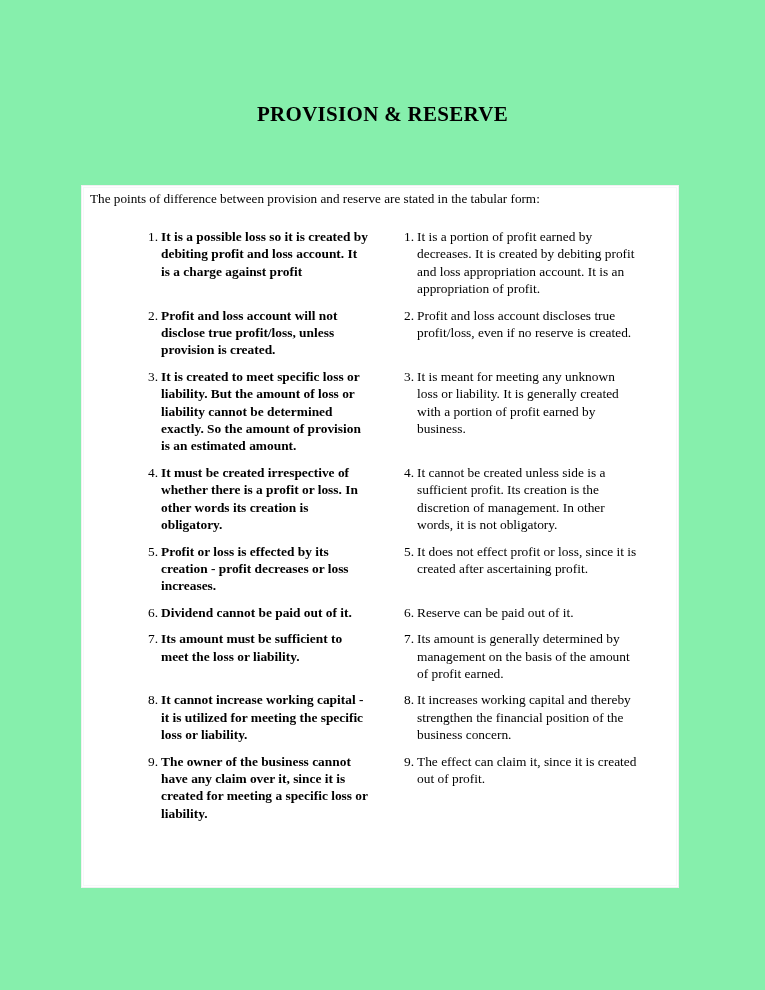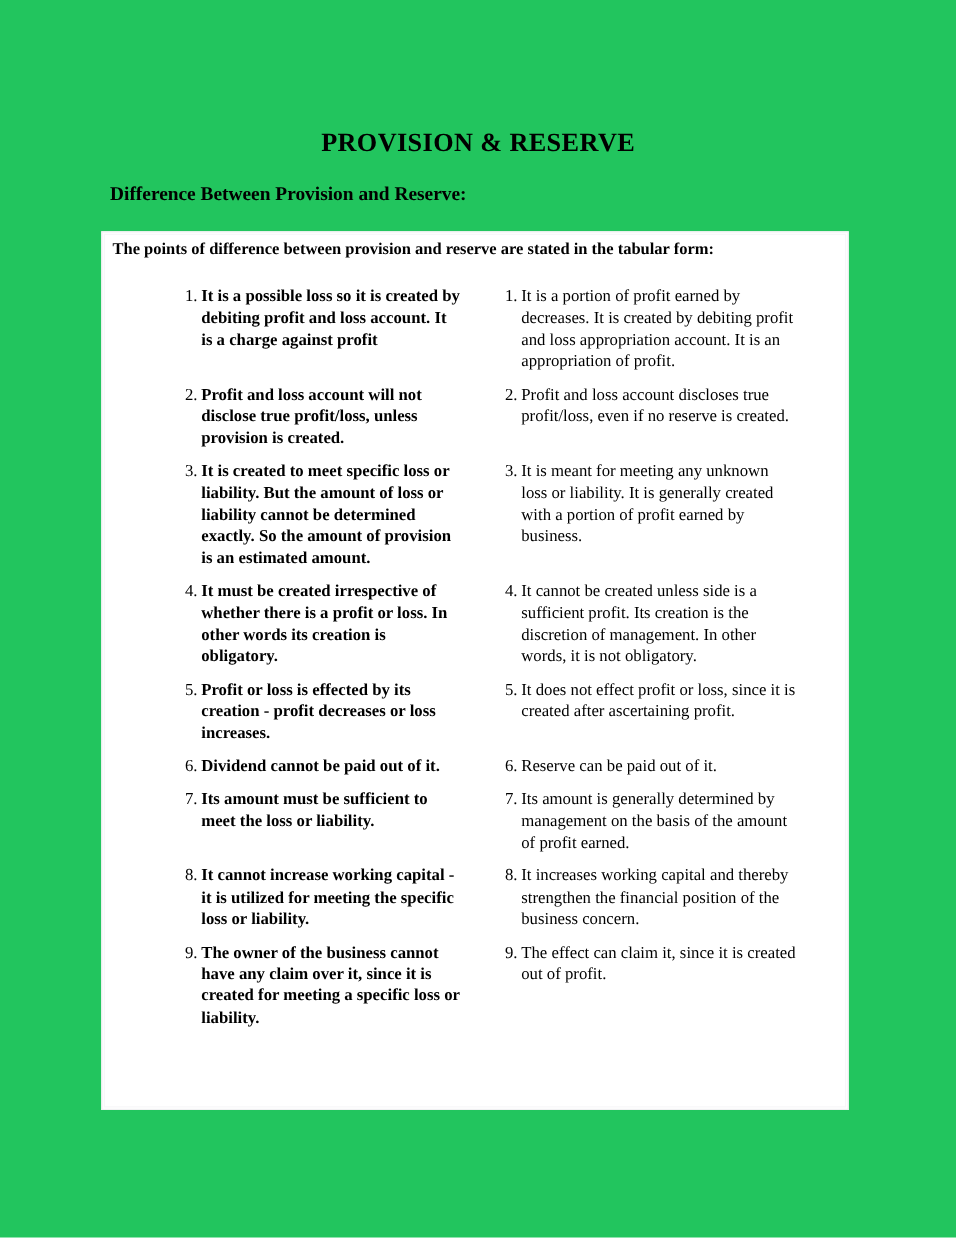--- a/index.html
+++ b/index.html
@@ -13,21 +13,21 @@
     height: 990px;
     position: relative;
     font-family: "Liberation Serif", "DejaVu Serif", serif;
     color: #000000;
     overflow: hidden;
   }
 
   .page {
     position: absolute;
     inset: 0;
-    background: #22c55e;
+    background: #86efac;
   }
 
   
   .doc-title {
     position: absolute;
     top: 88px;
     left: 0;
     width: 765px;
     text-align: center;
     font-size: 21px;
@@ -68,21 +68,21 @@
     border: 1px solid #f7f7f9;
     pointer-events: none;
   }
 
   .box-heading {
     position: absolute;
     left: 8px;
     top: 4px;
     width: 580px;
     font-size: 13.2px;
-    font-weight: bold;
+    font-weight: normal;
     line-height: 1.3;
     white-space: nowrap;
   }
 
   
   .compare-table {
     position: absolute;
     left: 0;
     top: 42px;
     width: 598px;
@@ -125,21 +125,20 @@
   .col-left .item .txt  { max-width: 208px; font-weight: bold; }
   .col-right .item .txt { max-width: 222px; }
 </style>
 </head>
 <body>
 
 <div class="page">
 
   <h1 class="doc-title">PROVISION &amp; RESERVE</h1>
 
-  <h2 class="doc-subtitle">Difference Between Provision and Reserve:</h2>
 
   <div class="content-box">
 
     <div class="box-heading">The points of difference between provision and reserve are stated in the tabular form:</div>
 
     <table class="compare-table">
       <colgroup>
         <col class="col-left">
         <col class="col-right">
       </colgroup>

